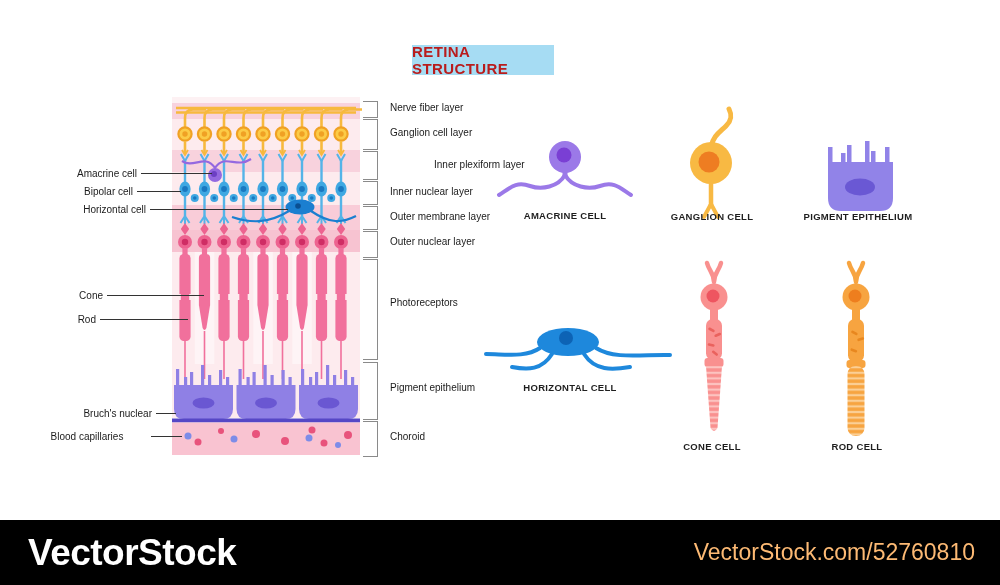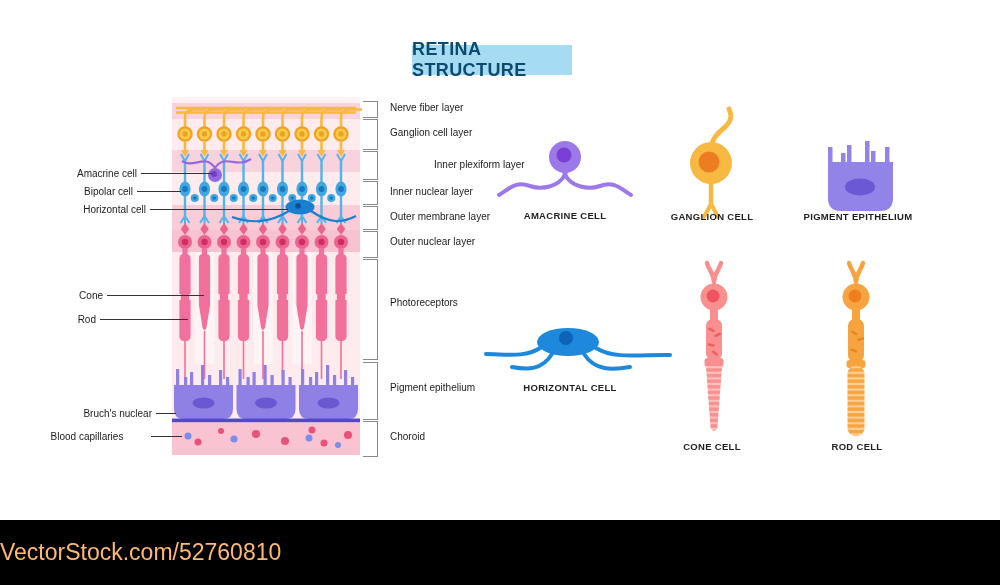--- a/index.html
+++ b/index.html
@@ -3,23 +3,23 @@
 <meta charset="utf-8">
 <style>
   html,body { margin:0; padding:0; }
   #stage {
     position:relative; width:1000px; height:585px; background:#ffffff;
     font-family:"Liberation Sans", sans-serif; overflow:hidden;
   }
   .abs { position:absolute; }
   
   #title-box {
-    position:absolute; left:412px; top:45px; width:160px; height:30px;
+    position:absolute; left:412px; top:45px; width:142px; height:30px;
     background:#a6dcf3; display:flex; align-items:center; justify-content:center;
-    font-size:18px; font-weight:700; letter-spacing:.4px; color:#0c4a6e;
+    font-size:15px; font-weight:700; letter-spacing:.4px; color:#b91c1c;
   }
   
   .lbl { position:absolute; font-size:10px; color:#1b1b1b; line-height:10px; white-space:nowrap; }
   .lbl.right-side { left:390px; }
   .lbl.left-side { width:120px; text-align:right; }
   .conn { position:absolute; height:1px; background:#333; }
   .bracket { position:absolute; left:363px; width:14px;
     border-top:1px solid #8a8a8a; border-right:1px solid #8a8a8a; border-bottom:1px solid #8a8a8a; }
   
   .cap { position:absolute; transform:translateX(-50%); font-size:9.5px; font-weight:700;
@@ -301,16 +301,17 @@
     <rect x="18" y="61" width="16" height="43" rx="6.5" fill="#f7a440"></rect>
     <rect width="7" height="2.6" rx="1.3" fill="#e8871f" transform="translate(22,72) rotate(30)"></rect>
     <rect width="7" height="2.6" rx="1.3" fill="#e8871f" transform="translate(27,81) rotate(-18)"></rect>
     <rect width="7" height="2.6" rx="1.3" fill="#e8871f" transform="translate(21,90) rotate(20)"></rect>
     <rect x="16.5" y="102" width="19" height="8" rx="3" fill="#f7a440"></rect>
     <rect x="17.5" y="108" width="17" height="70" rx="8" fill="url(#prod)"></rect>
   </svg>
   <div class="cap" style="left:857px; top:441px;">ROD CELL</div>
 
   <div id="bottom-bar">
+    <div id="wm-logo">VectorStock</div>
     <div id="wm-url">VectorStock.com/52760810</div>
   </div>
 
 </div>
 
 </body></html>

